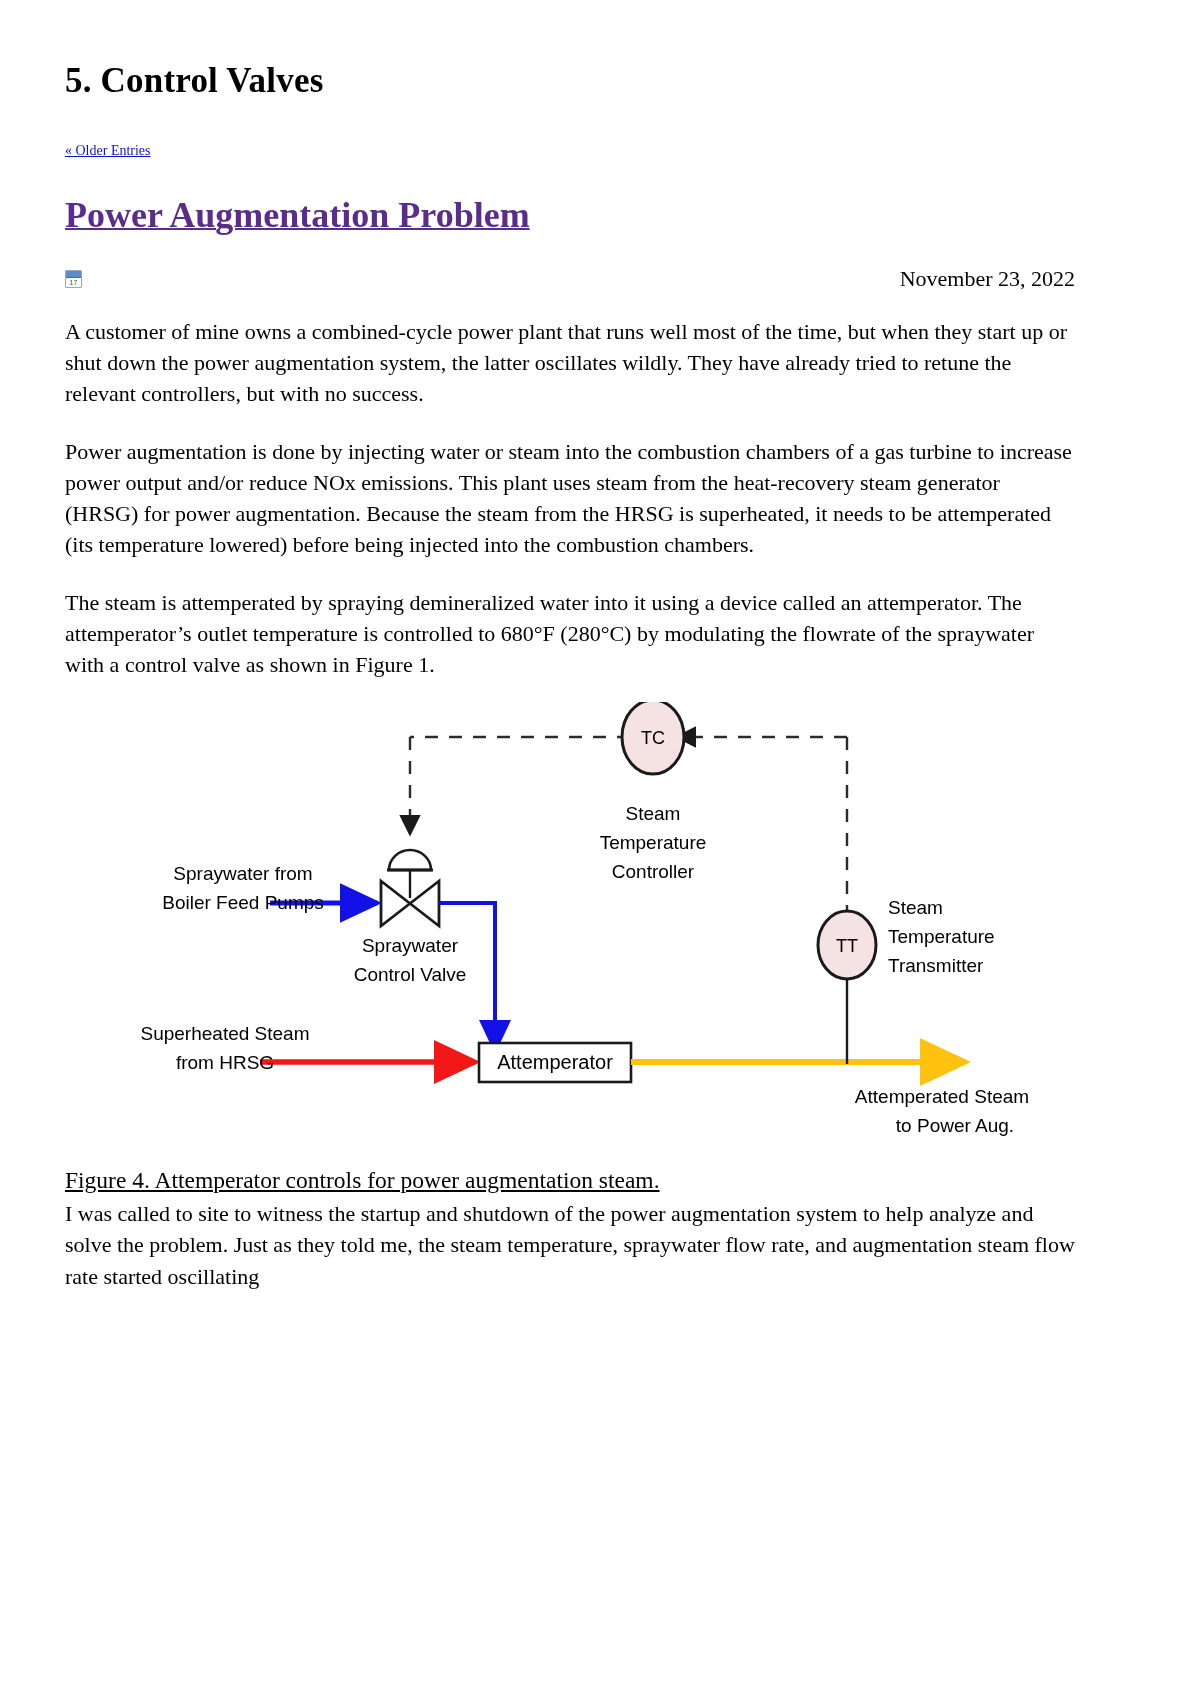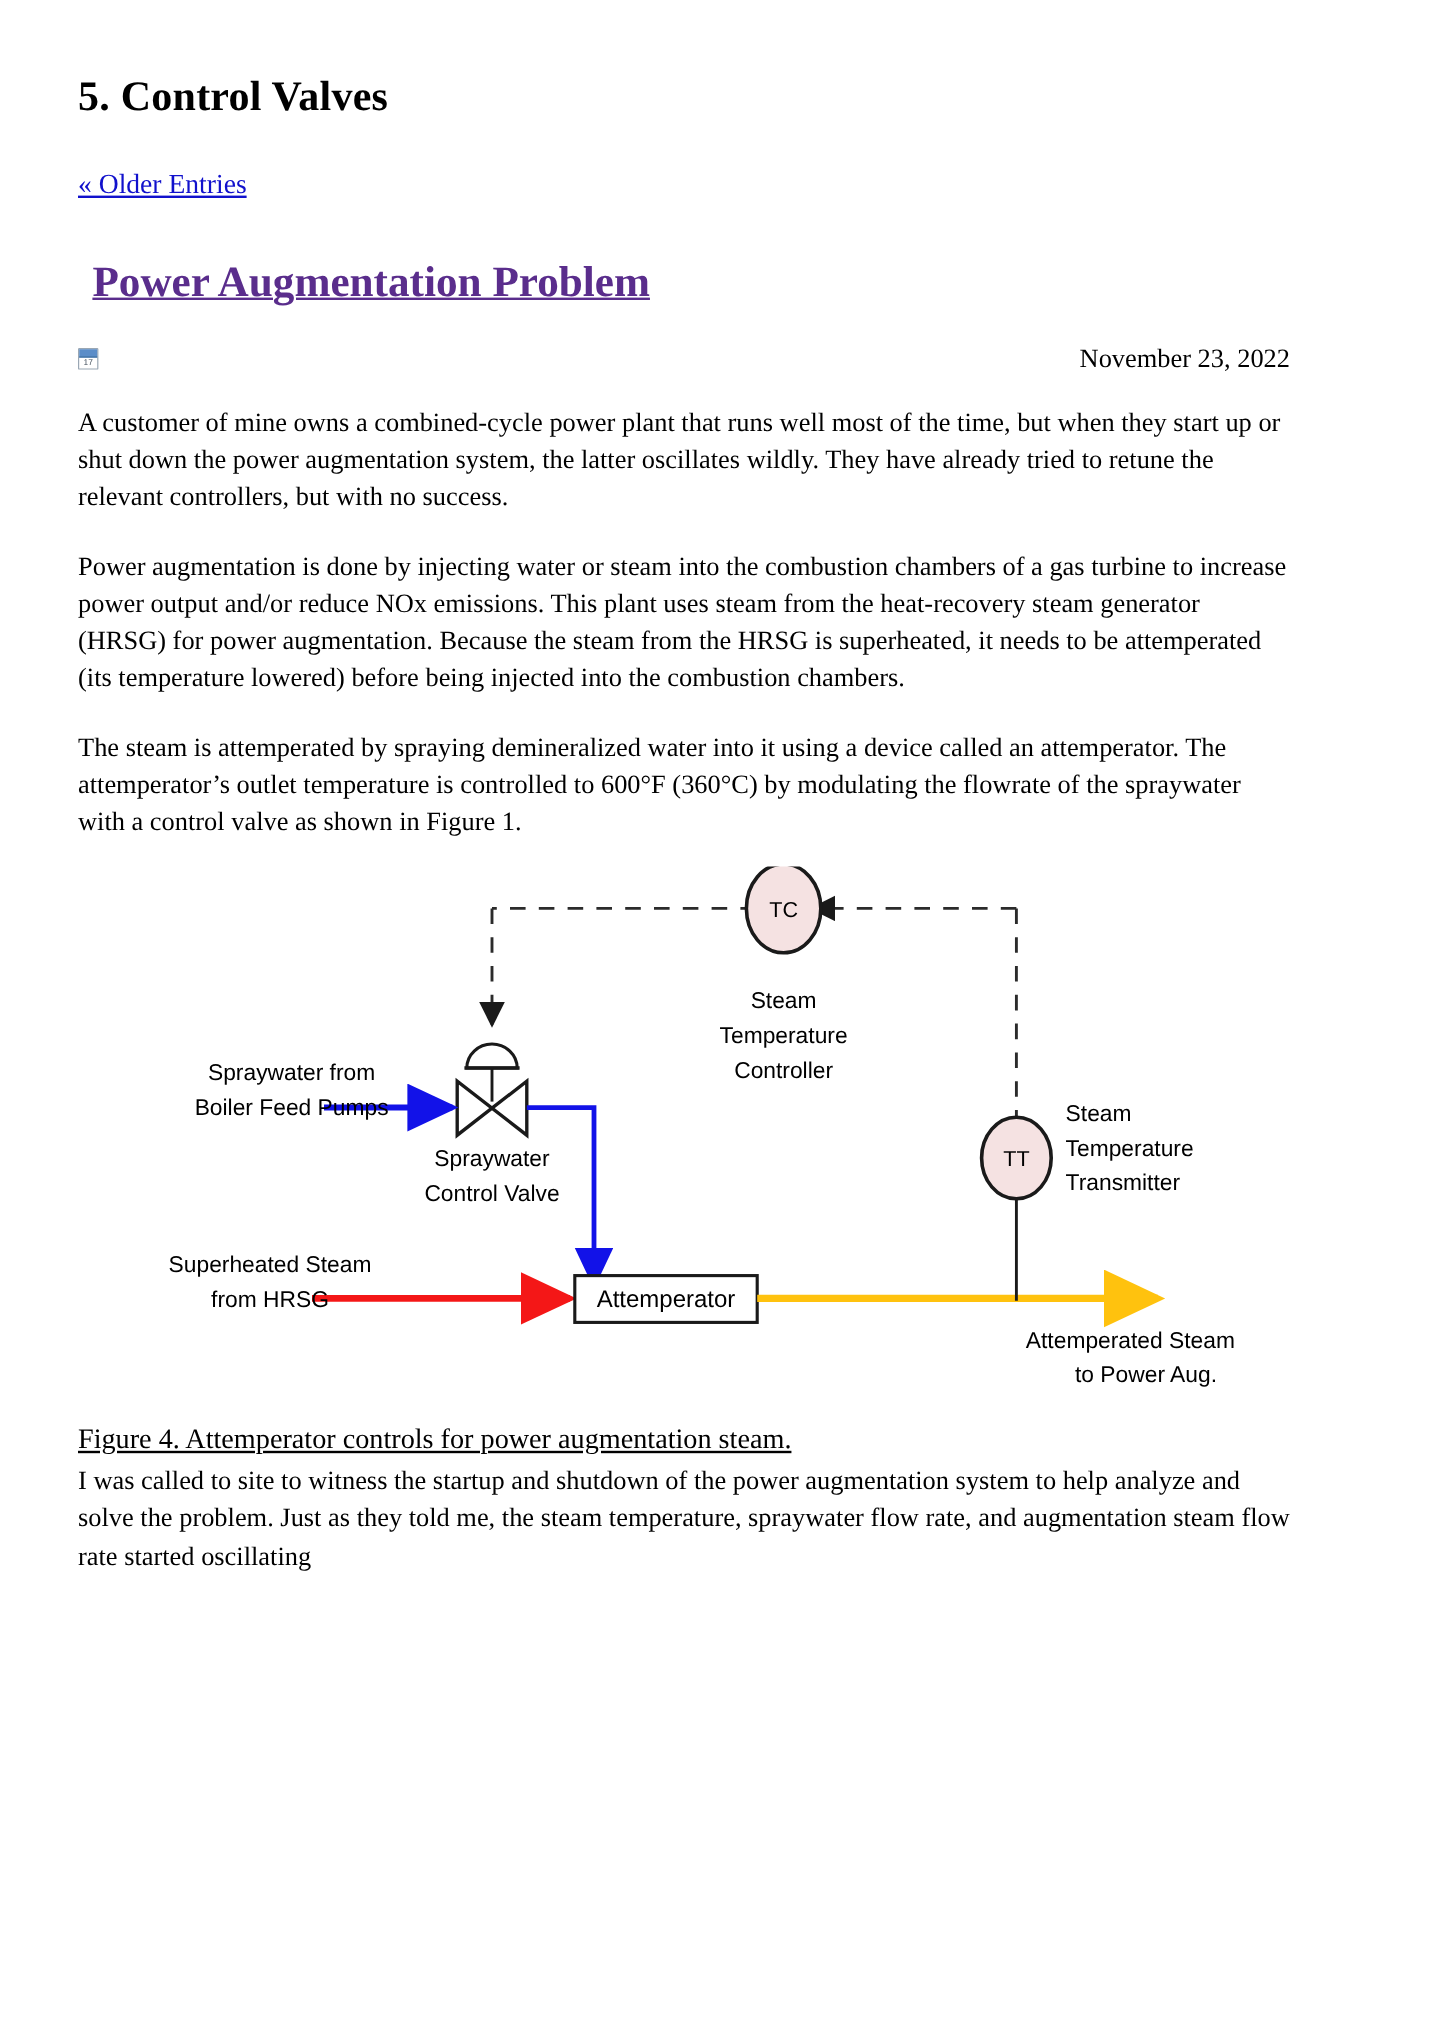--- a/index.html
+++ b/index.html
@@ -35,28 +35,28 @@
     margin: 0;
     padding-top: 62px;
     letter-spacing: 0.2px;
     line-height: 1.1;
   }
 
   .older-entries-wrap {
     margin-top: 40px;
   }
   a.older-entries {
-    font-size: 23px;
+    font-size: 14px;
     color: #1111cc;
     text-decoration: underline;
     font-family: "Liberation Serif", "DejaVu Serif", serif;
   }
 
   h2.post-title-wrap {
-    margin: 12px;
+    margin: 0;
     padding-top: 36px;
     font-weight: bold;
     line-height: 1.15;
   }
   a.post-title {
     font-size: 36px;
     color: #5a2d8c;
     text-decoration: underline;
     text-decoration-thickness: 2px;
     font-family: "Liberation Serif", "DejaVu Serif", serif;
@@ -160,21 +160,21 @@
     <div class="post-date-row">
       <span class="cal-icon">
         <span class="cal-top"></span>
         <span class="cal-day">17</span>
       </span>
       <span class="post-date-text">November 23, 2022</span>
     </div>
 
     <p class="body-para">A customer of mine owns a combined-cycle power plant that runs well most of the time, but when they start up or shut down the power augmentation system, the latter oscillates wildly. They have already tried to retune the relevant controllers, but with no success.</p>
     <p class="body-para">Power augmentation is done by injecting water or steam into the combustion chambers of a gas turbine to increase power output and/or reduce NOx emissions. This plant uses steam from the heat-recovery steam generator (HRSG) for power augmentation. Because the steam from the HRSG is superheated, it needs to be attemperated (its temperature lowered) before being injected into the combustion chambers.</p>
-    <p class="body-para">The steam is attemperated by spraying demineralized water into it using a device called an attemperator. The attemperator’s outlet temperature is controlled to 600°F (360°C) by modulating the flowrate of the spraywater with a control valve as shown in Figure 1.</p>
+    <p class="body-para">The steam is attemperated by spraying demineralized water into it using a device called an attemperator. The attemperator’s outlet temperature is controlled to 680°F (280°C) by modulating the flowrate of the spraywater with a control valve as shown in Figure 1.</p>
 
     <div class="figure-block">
       <svg class="figure-svg" width="1010" height="455" viewBox="0 0 1010 455">
         <defs>
           <marker id="arrowBlue" markerWidth="9" markerHeight="9" refX="7.5" refY="4" orient="auto">
             <path d="M0,0 L8.5,4 L0,8 z" fill="#1212e8"></path>
           </marker>
           <marker id="arrowRed" markerWidth="9" markerHeight="9" refX="7.5" refY="4" orient="auto">
             <path d="M0,0 L8.5,4 L0,8 z" fill="#f41717"></path>
           </marker>

